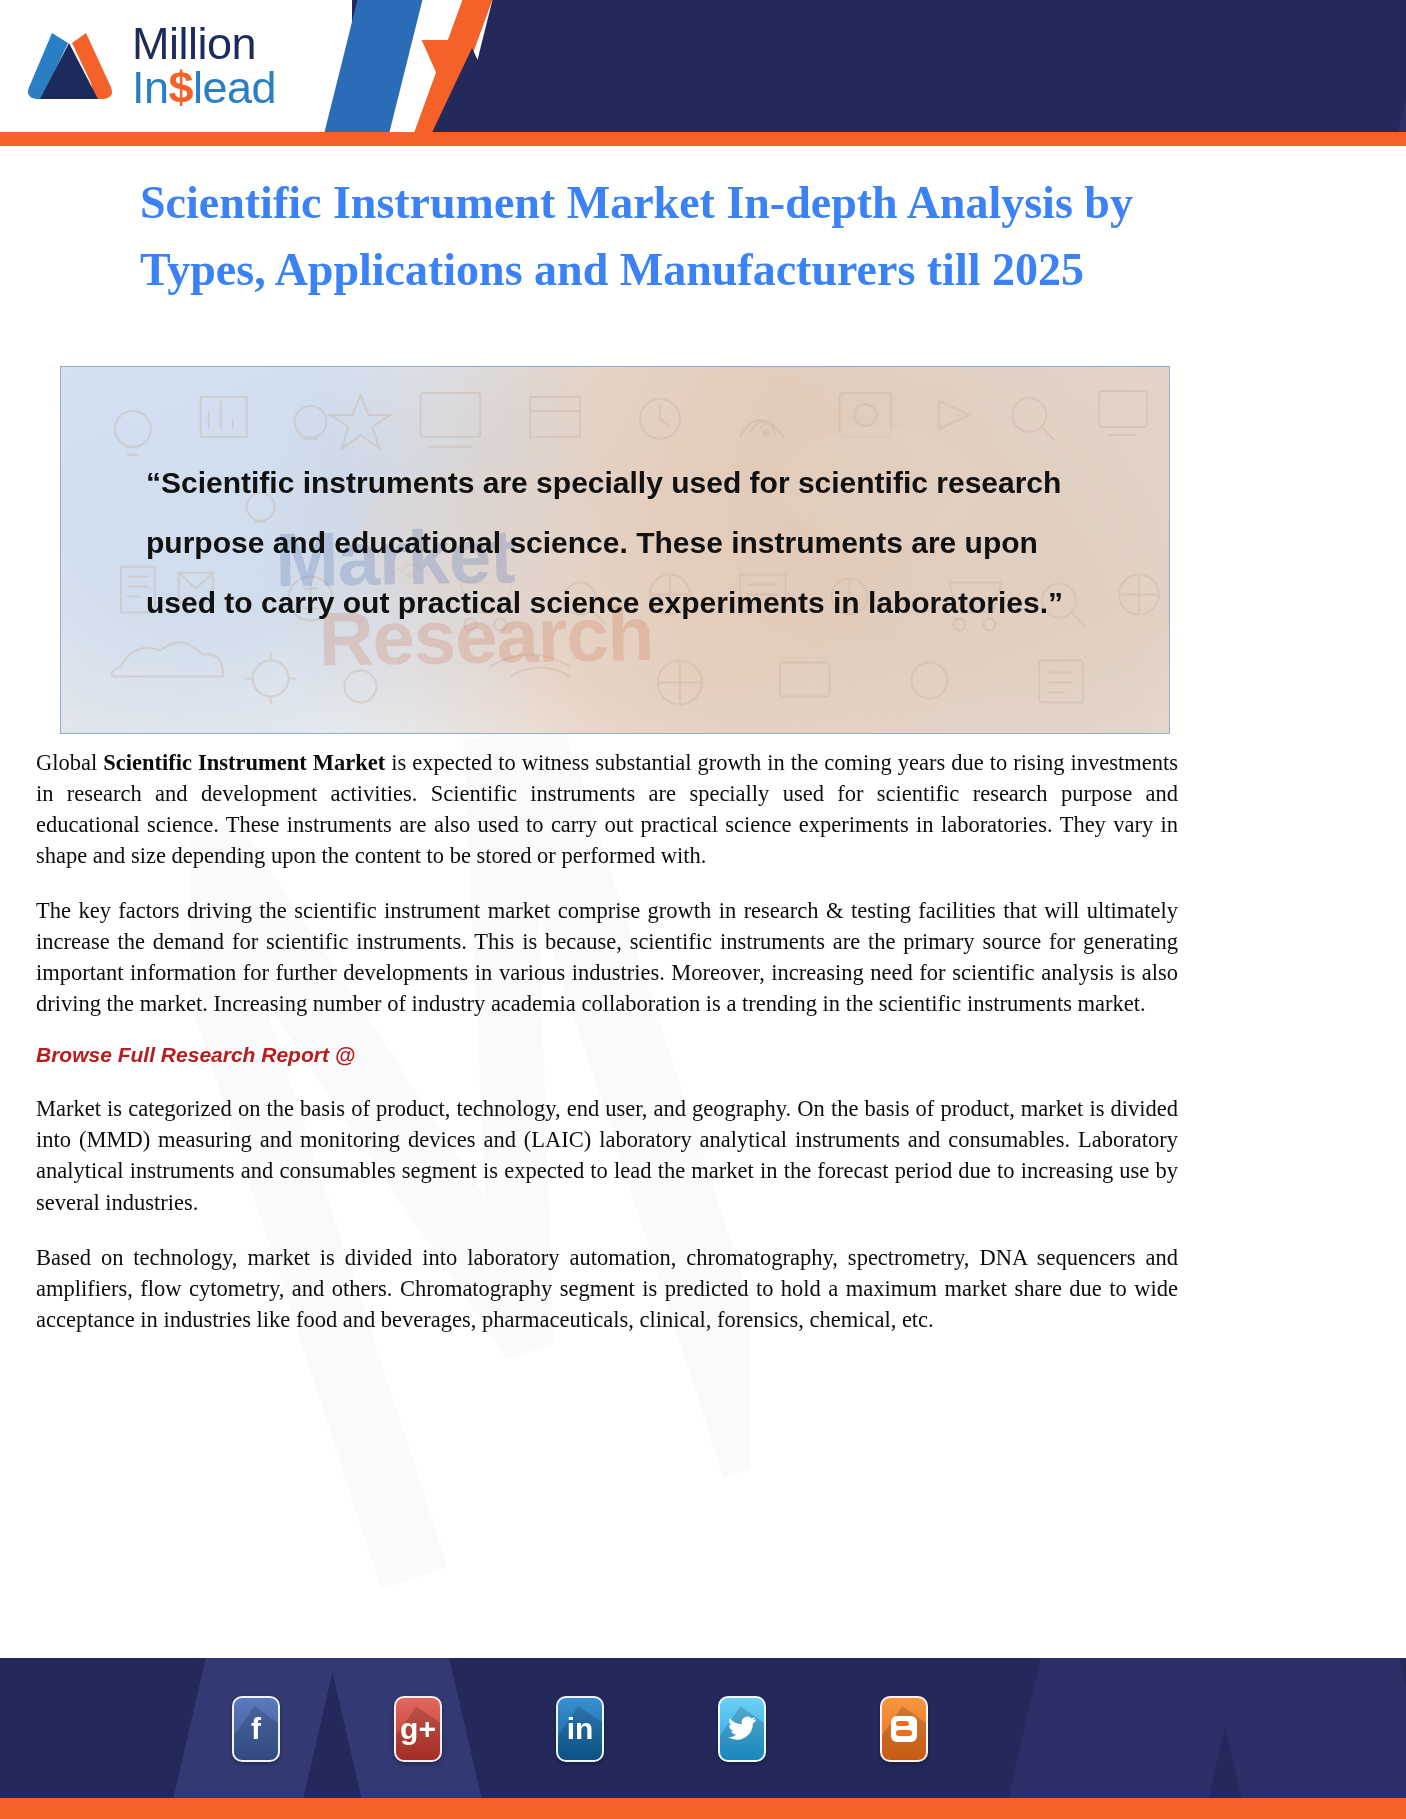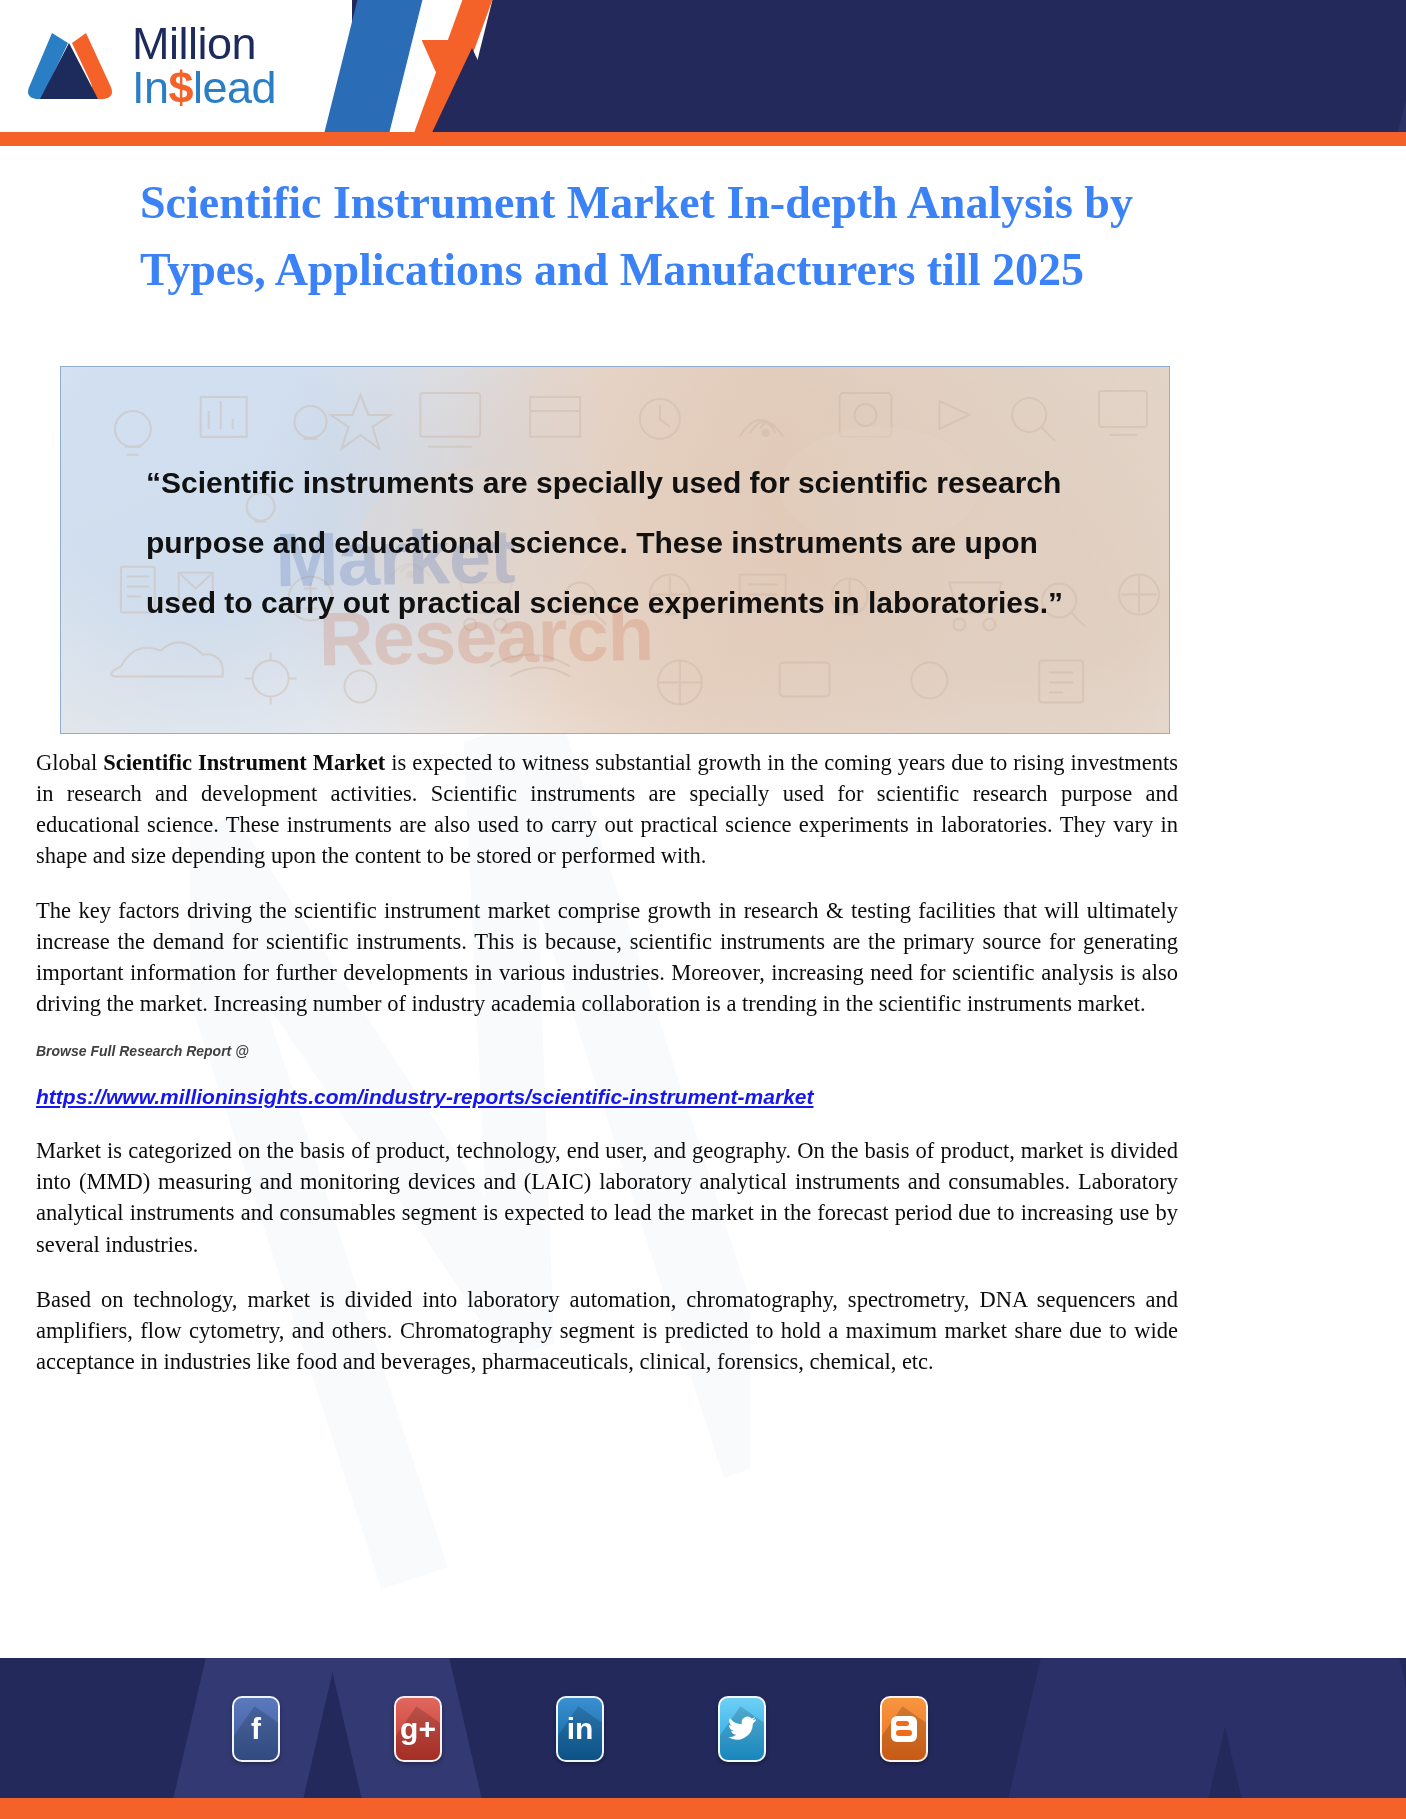--- a/index.html
+++ b/index.html
@@ -106,21 +106,21 @@
   
   .body-area { position:absolute; left:36px; top:711px; width:1142px;margin-top:36px; }
   p.para {
     font-family:"Liberation Serif", serif; font-size:22.5px;
     line-height:1.38; color:#0c0c0c; text-align:justify;
     margin-bottom:24px;
   }
   p.para b { font-weight:700; }
   .browse {
     font-family:"Liberation Sans", sans-serif; font-weight:700;
-    font-style:italic; font-size:14px; color:#404040; margin-bottom:26px;
+    font-style:italic; font-size:21px; color:#b91c1c; margin-bottom:26px;
   }
   .url {
     font-family:"Liberation Sans", sans-serif; font-weight:700;
     font-style:italic; font-size:21px; color:#1616f0;
     text-decoration:underline; margin-bottom:26px; display:block;
     word-break:break-all;
   }
 
   
   .page-wm {
@@ -300,21 +300,20 @@
       <span class="w1">Market</span>
       <span class="w2">Research</span>
     </div>
     <div class="quote-text">“Scientific instruments are specially used for scientific research purpose and educational science. These instruments are upon used to carry out practical science experiments in laboratories.”</div>
   </div>
 
   <div class="body-area">
     <p class="para"><span>Global </span><b>Scientific Instrument Market</b><span> is expected to witness substantial growth in the coming years due to rising investments in research and development activities. Scientific instruments are specially used for scientific research purpose and educational science. These instruments are also used to carry out practical science experiments in laboratories. They vary in shape and size depending upon the content to be stored or performed with.</span></p>
     <p class="para">The key factors driving the scientific instrument market comprise growth in research &amp; testing facilities that will ultimately increase the demand for scientific instruments. This is because, scientific instruments are the primary source for generating important information for further developments in various industries. Moreover, increasing need for scientific analysis is also driving the market. Increasing number of industry academia collaboration is a trending in the scientific instruments market.</p>
     <div class="browse">Browse Full Research Report @</div>
-    <a class="url" href="#">https://www.millioninsights.com/industry-reports/scientific-instrument-market</a>
     <p class="para">Market is categorized on the basis of product, technology, end user, and geography. On the basis of product, market is divided into (MMD) measuring and monitoring devices and (LAIC) laboratory analytical instruments and consumables. Laboratory analytical instruments and consumables segment is expected to lead the market in the forecast period due to increasing use by several industries.</p>
     <p class="para">Based on technology, market is divided into laboratory automation, chromatography, spectrometry, DNA sequencers and amplifiers, flow cytometry, and others. Chromatography segment is predicted to hold a maximum market share due to wide acceptance in industries like food and beverages, pharmaceuticals, clinical, forensics, chemical, etc.</p>
   </div>
 
   <div class="footer">
     <div class="ftr-shade1"></div>
     <div class="ftr-shade2"></div>
     <div class="ftr-shade3"></div>
     <div class="ftr-shade4"></div>
 

